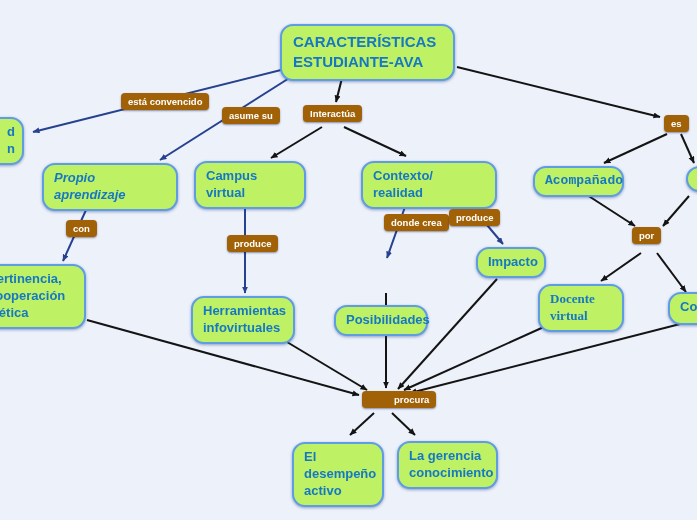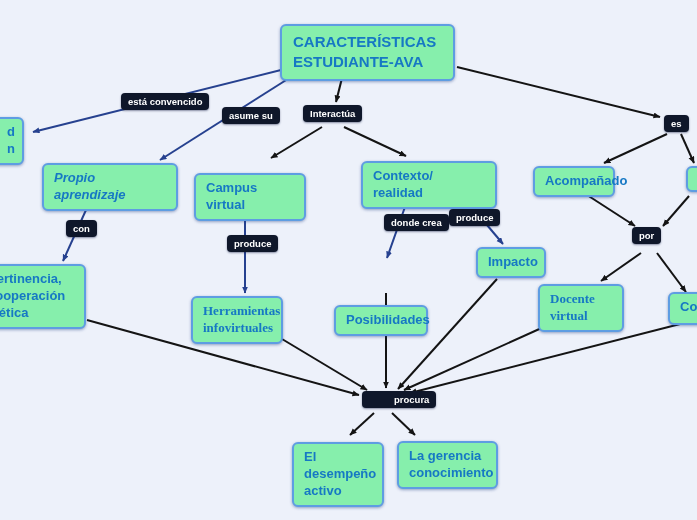--- a/index.html
+++ b/index.html
@@ -1,38 +1,38 @@
 <!DOCTYPE html>
 <html><head>
 <meta charset="utf-8">
 <style>
   html,body{margin:0;padding:0;}
   body{font-family:"Liberation Sans", sans-serif;}
   #canvas{position:relative;overflow:hidden;}
   #edge-layer{position:absolute;left:0;top:0;z-index:1;}
   .node{
     position:absolute;
-    background:#86efac;
+    background:#bef264;
     border:2px solid #5e9de2;
-    border-radius:6px;
+    border-radius:13px;
     box-shadow:0 1px 3px rgba(30,60,130,.45);
     color:#1678c4;
     font-weight:bold;
     font-size:13px;
     line-height:1.3;
     padding:5px 10px;
     white-space:pre-line;
     box-sizing:border-box;
     z-index:2;
   }
   .node.big{font-size:15px;line-height:1.35;padding:6px 11px;}
   .node.right{text-align:right;padding-right:7px;}
   .edge-label{
     position:absolute;
-    background:#0f172a;
+    background:#a16207;
     color:#ffffff;
     font-size:9.5px;
     font-weight:600;
     border-radius:4px;
     padding:3px 7px;
     white-space:nowrap;
     box-shadow:0 1px 2px rgba(10,20,60,.45);
     box-sizing:border-box;
     z-index:3;
     text-align:center;
@@ -75,33 +75,33 @@
       <line x1="684" y1="323" x2="410" y2="393" stroke="#141414" stroke-width="2" marker-end="url(#arrow-black)"></line>
       <line x1="374" y1="413" x2="350" y2="435" stroke="#141414" stroke-width="2" marker-end="url(#arrow-black)"></line>
       <line x1="392" y1="413" x2="415" y2="435" stroke="#141414" stroke-width="2" marker-end="url(#arrow-black)"></line>
     </svg>
   <div id="node-layer">
       <div class="node big" style="left: 280px; top: 24px; width: 175px; min-height: 46px;">CARACTERÍSTICAS
 ESTUDIANTE-AVA</div>
       <div class="node right" style="left: -60px; top: 117px; width: 84px; min-height: 45px;">d
 n</div>
       <div class="node" style="left: 42px; top: 163px; width: 136px; min-height: 26px; font-style: italic;">Propio aprendizaje</div>
-      <div class="node" style="left: 194px; top: 161px; width: 112px; min-height: 27px; margin-top: 12px;">Campus virtual</div>
+      <div class="node" style="left: 194px; top: 161px; width: 112px; min-height: 27px;">Campus virtual</div>
       <div class="node" style="left: 361px; top: 161px; width: 136px; min-height: 26px;">Contexto/ realidad</div>
-      <div class="node" style="left: 533px; top: 166px; width: 82px; min-height: 26px;">Acompañado</div>
+      <div class="node" style="left: 533px; top: 166px; width: 91px; min-height: 26px; font-family: Liberation Mono, monospace;">Acompañado</div>
       <div class="node" style="left: 686px; top: 166px; width: 40px; min-height: 26px;"></div>
       <div class="node" style="left: -24px; top: 264px; width: 110px; min-height: 56px;">Pertinencia,
 cooperación
 y ética</div>
       <div class="node" style="left: 334px; top: 261px; width: 94px; min-height: 30px; margin-top: 44px;">Posibilidades</div>
       <div class="node" style="left: 476px; top: 247px; width: 70px; min-height: 30px;">Impacto</div>
       <div class="node" style="left: 538px; top: 284px; width: 86px; min-height: 41px; font-family: Liberation Serif, serif;">Docente
 virtual</div>
       <div class="node" style="left: 668px; top: 292px; width: 62px; min-height: 33px;">Con</div>
-      <div class="node" style="left: 191px; top: 296px; width: 92px; min-height: 42px; font-family: Liberation Serif, serif;">Herramientas
+      <div class="node" style="left: 191px; top: 296px; width: 104px; min-height: 42px;">Herramientas
 infovirtuales</div>
       <div class="node" style="left: 292px; top: 442px; width: 92px; min-height: 53px;">El
 desempeño
 activo</div>
       <div class="node" style="left: 397px; top: 441px; width: 101px; min-height: 40px;">La gerencia
 conocimiento</div>
     </div>
   <div id="label-layer">
       <div class="edge-label" style="left: 121px; top: 93px; min-width: 62px;">está convencido</div>
       <div class="edge-label" style="left: 222px; top: 107px; min-width: 44px;">asume su</div>

